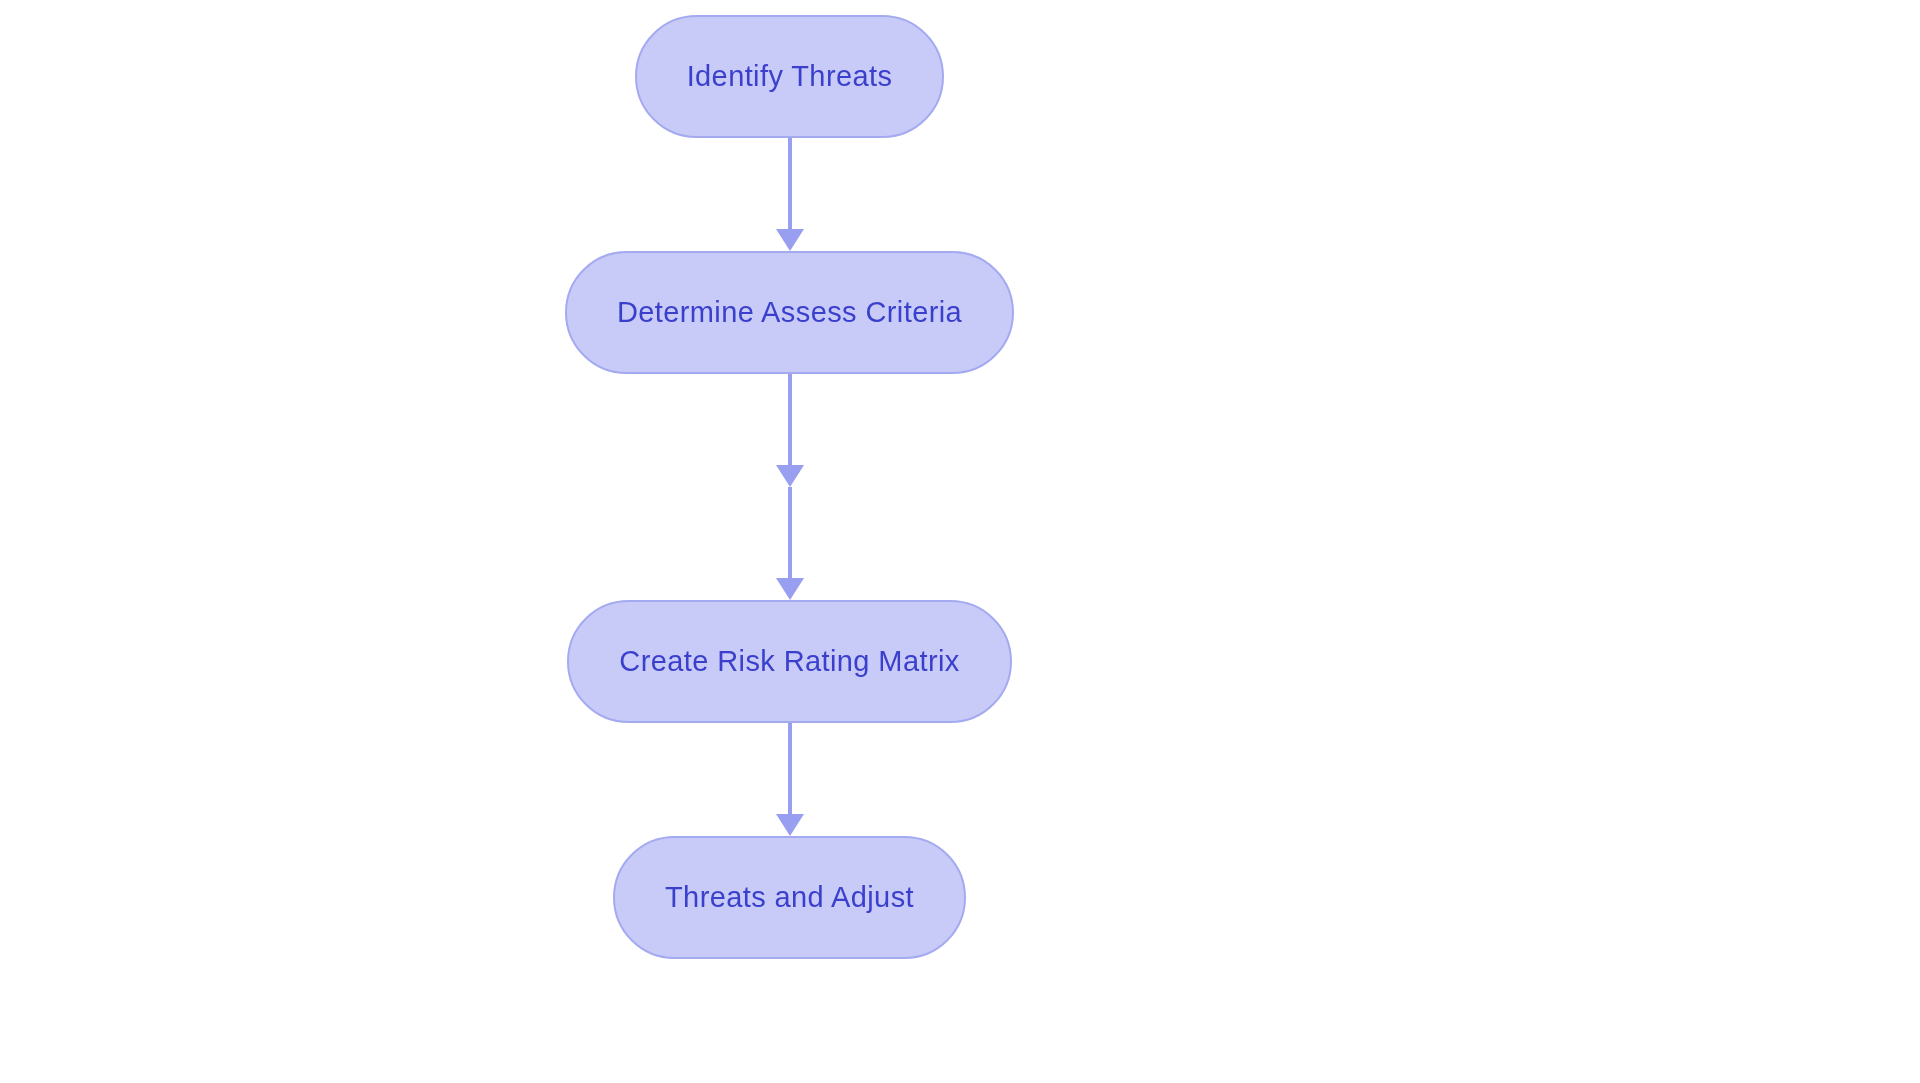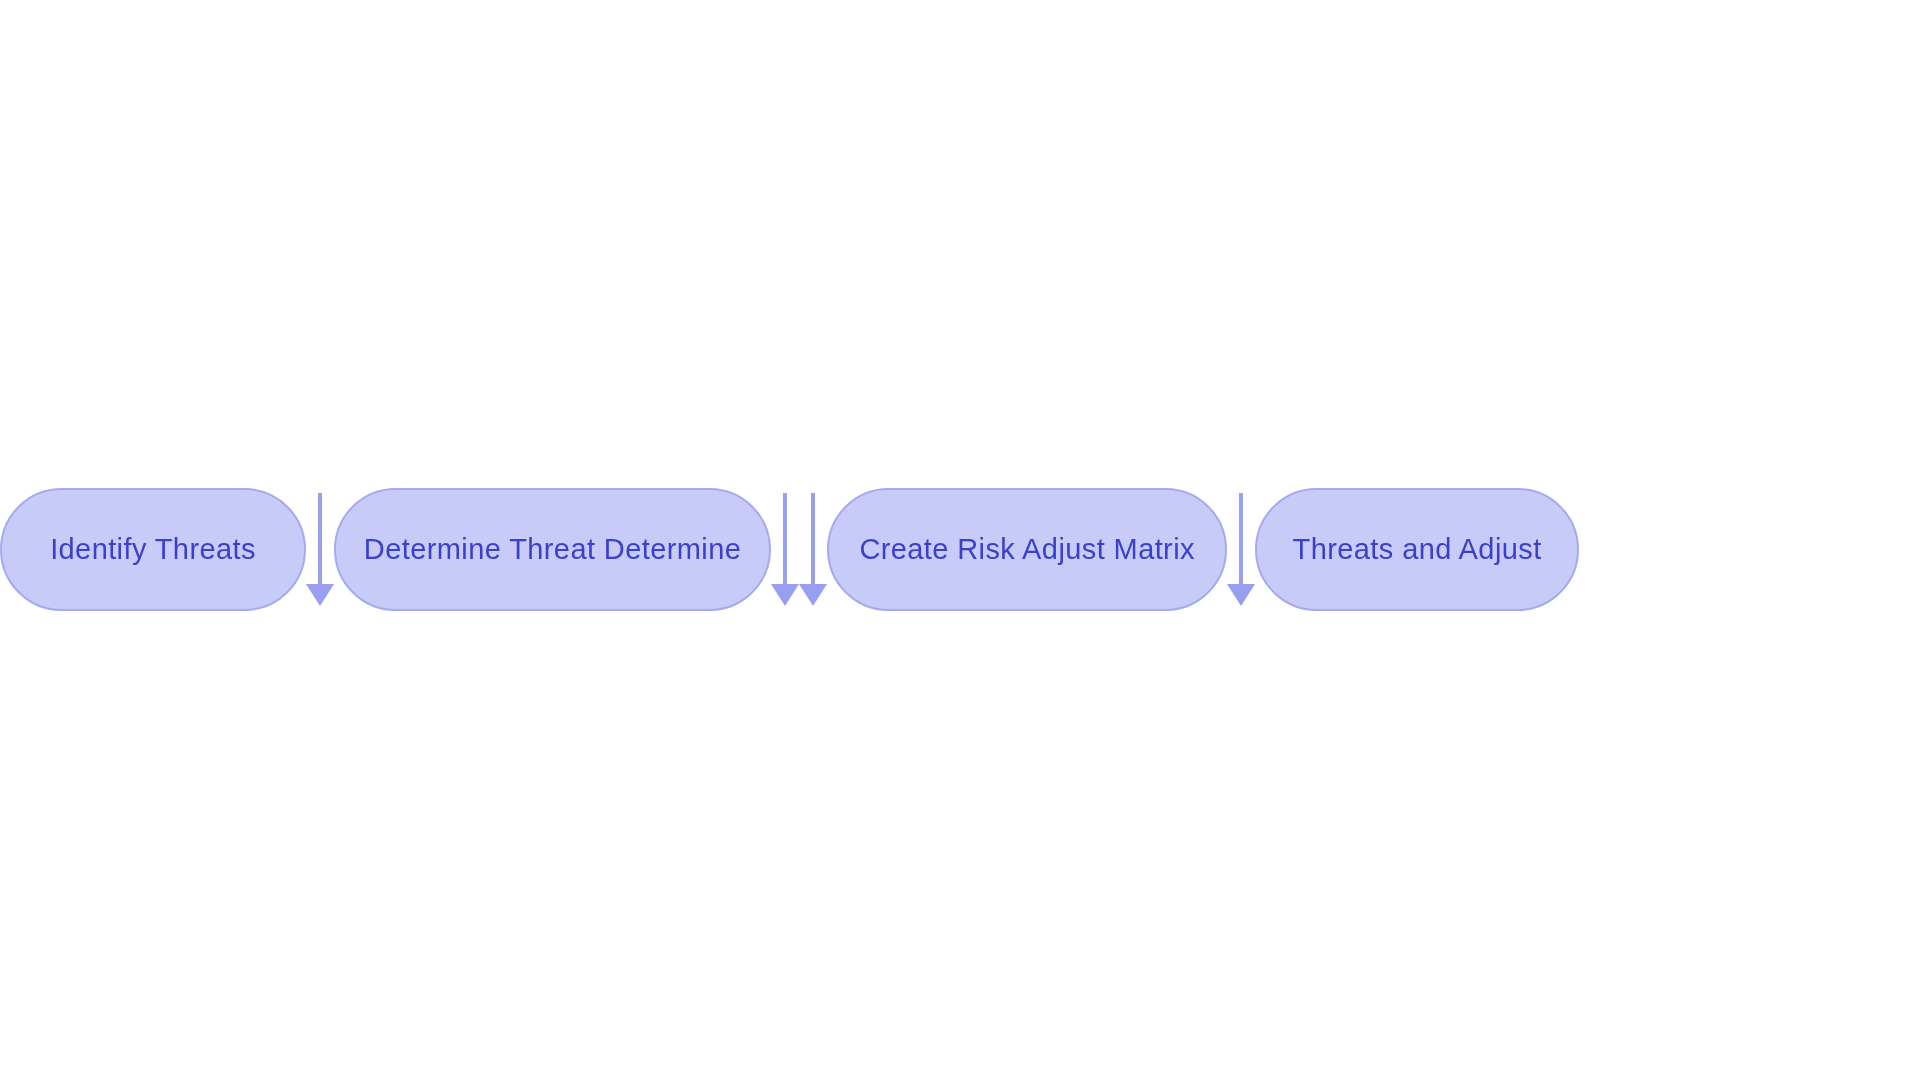--- a/index.html
+++ b/index.html
@@ -13,20 +13,21 @@
     overflow: hidden;
     font-family: "Liberation Sans", sans-serif;
   }
   .canvas {
     position: relative;
     width: 1579px;
     height: 1083px;
     box-sizing: border-box;
     padding-top: 15px;
     display: flex;
+    flex-direction: column;
     align-items: center;
   }
   .node {
     box-sizing: border-box;
     height: 123px;
     min-width: 306px;
     padding: 0 50px;
     border-radius: 62px;
     background: var(--node-fill, #c8cbf8);
     border: 2px solid var(--node-border, #a4aaf0);
@@ -62,34 +63,34 @@
 
 <div class="canvas">
 
   <div class="node">Identify Threats</div>
 
   <div class="connector">
     <div class="line"></div>
     <div class="head"></div>
   </div>
 
-  <div class="node">Determine Threat Determine</div>
+  <div class="node">Determine Assess Criteria</div>
 
   <div class="connector">
     <div class="line"></div>
     <div class="head"></div>
   </div>
 
 
   <div class="connector">
     <div class="line"></div>
     <div class="head"></div>
   </div>
 
-  <div class="node">Create Risk Adjust Matrix</div>
+  <div class="node">Create Risk Rating Matrix</div>
 
   <div class="connector">
     <div class="line"></div>
     <div class="head"></div>
   </div>
 
   <div class="node">Threats and Adjust</div>
 
 </div>
 

